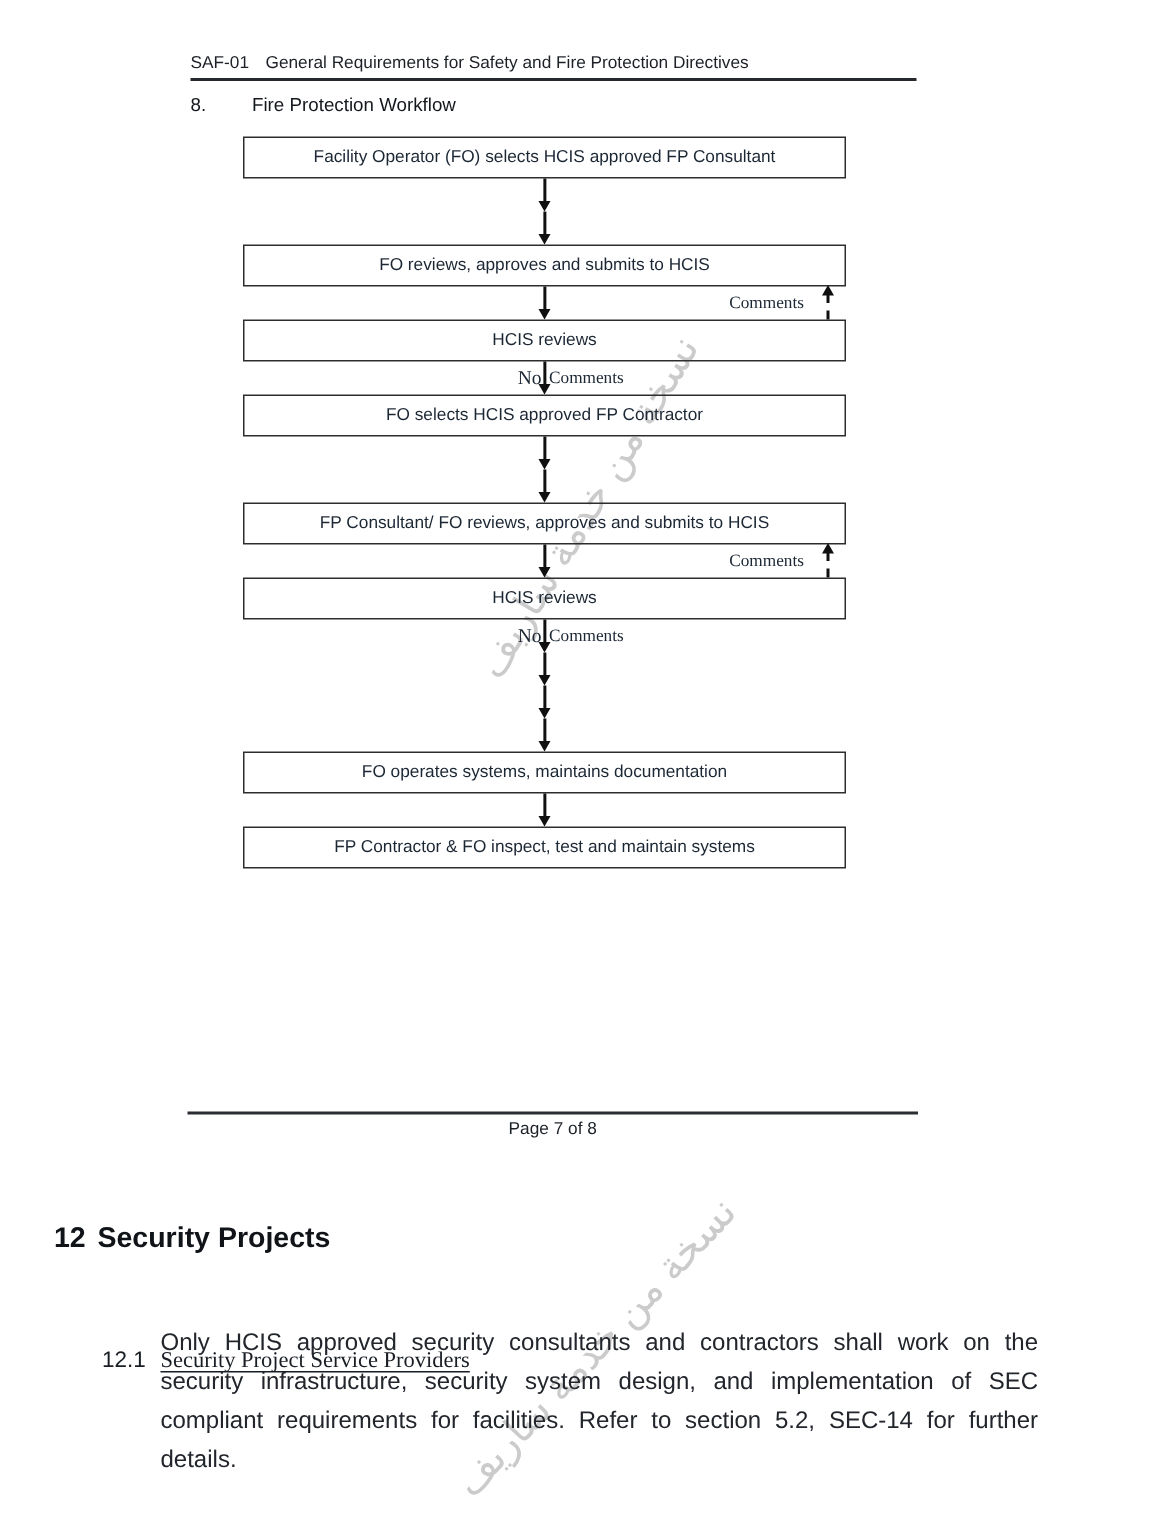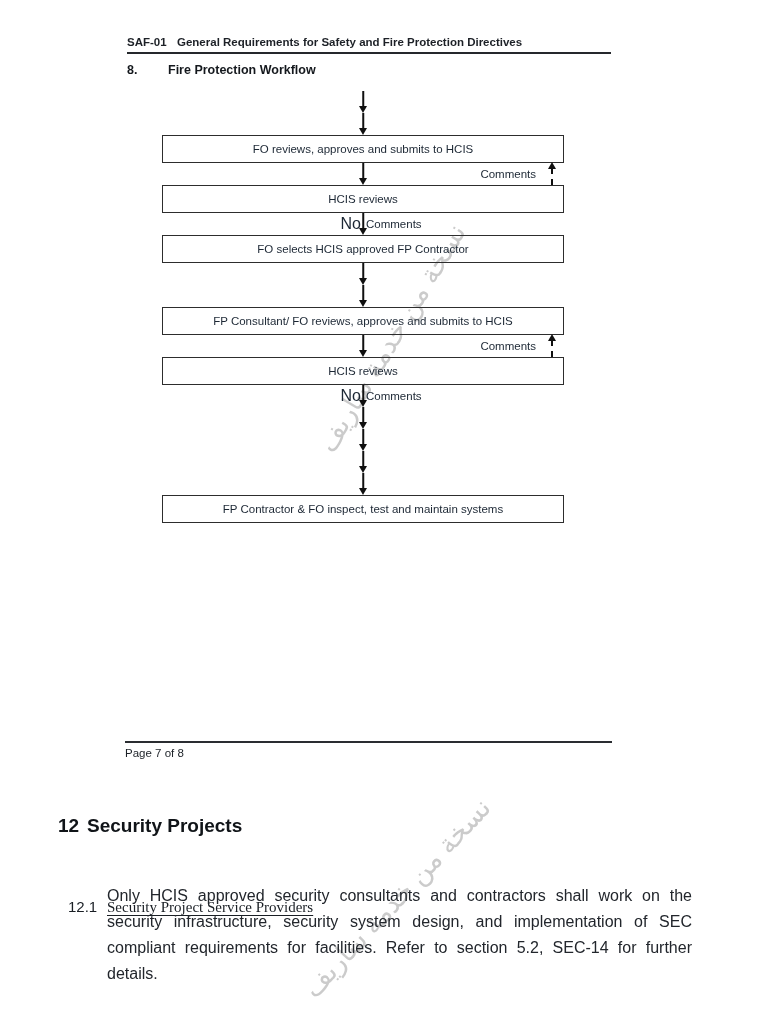--- a/index.html
+++ b/index.html
@@ -23,47 +23,47 @@
     white-space:nowrap;
     pointer-events:none;
     z-index:0;
   }
   .wm-mid    { left:392px; top:338px; transform:translate(-50%,-50%) rotate(-59deg); }
   .wm-bottom { left:397px; top:898px; transform:translate(-50%,-50%) rotate(-47deg); }
 
   
   .doc-header {
     left:127px; top:36px;
-    font-weight:bold; font-size:11.5px;
+    font-weight:normal; font-size:11.5px;
     color:#1d2127; z-index:1;
     white-space:nowrap;
   }
   .doc-header .code { display:inline-block; width:50px; }
   .header-rule {
     left:127px; top:52px; width:484px; height:2px;
     background:#25282c; z-index:1;
   }
 
   .sec8-heading {
     left:127px; top:63px;
-    font-weight:bold; font-size:12.5px;
+    font-weight:normal; font-size:12.5px;
     color:#14181d; z-index:1; white-space:nowrap;
   }
   .sec8-heading .num { display:inline-block; width:41px; }
 
   
   .flowchart { left:162px; top:91px; width:402px; z-index:1; }
   .fc-box {
     box-sizing:border-box; height:28px;
     border:1.5px solid #2d2d2d;
     display:flex; align-items:center; justify-content:center;
     font-size:11.5px; color:#1c2734;
     background:transparent;
   }
-  .fc-gap { position:relative; height:22px; }
+  .fc-gap { position:relative; height:22px;font-family:Liberation Serif, serif; }
   .vline {
     position:absolute; left:50%; transform:translateX(-50%);
     top:0; bottom:5px; width:1.5px; background:#101010;
   }
   .arrow-down {
     position:absolute; left:50%; transform:translateX(-50%);
     bottom:0; width:0; height:0;
     border-left:4.5px solid transparent;
     border-right:4.5px solid transparent;
     border-top:7px solid #101010;
@@ -78,40 +78,40 @@
     border-left:4.5px solid transparent;
     border-right:4.5px solid transparent;
     border-bottom:7px solid #101010;
   }
   .comments-label {
     position:absolute; right:28px; top:50%; transform:translateY(-50%);
     font-size:11.5px; color:#1c2734; white-space:nowrap;
   }
   .nc-left {
     position:absolute; right:calc(50% + 2px); top:50%; transform:translateY(-50%);
-    font-size:16px; color:#1c2734; white-space:nowrap;
+    font-size:13px; color:#1c2734; white-space:nowrap;
   }
   .nc-right {
     position:absolute; left:calc(50% + 3px); top:50%; transform:translateY(-50%);
     font-size:11.5px; color:#1c2734; white-space:nowrap;
   }
 
   
   .footer-rule {
     left:125px; top:741px; width:487px; height:2px;
     background:#2a2d31; z-index:1;
   }
   .footer-text {
     left:125px; top:747px; width:487px;
-    text-align:left; font-size:11.5px; color:#1c2127; z-index:1;
+    text-align:center; font-size:11.5px; color:#1c2127; z-index:1;
   }
 
   
   .sec12-heading {
-    left:58px; top:815px;
+    left:36px; top:815px;
     font-weight:bold; font-size:19px; color:#101418;
     z-index:1; white-space:nowrap;
   }
   .sec12-heading .num { display:inline-block; width:29px; }
   .sec12-sub {
     left:68px; top:854px;
     font-size:15px; color:#191e24; z-index:1; white-space:nowrap;
   }
   .sec12-sub .num { display:inline-block; width:39px;margin-top:44px; }
   .sec12-sub .sub-title { text-decoration:underline; text-underline-offset:3px;font-family:Liberation Serif, serif; }
@@ -130,20 +130,21 @@
 <div class="abs doc-header">
   <span class="code">SAF-01</span><span>General Requirements for Safety and Fire Protection Directives</span>
 </div>
 <div class="abs header-rule"></div>
 
 <div class="abs sec8-heading">
   <span class="num">8.</span><span>Fire Protection Workflow</span>
 </div>
 
 <div class="abs flowchart">
+    <div class="fc-box">Facility Operator (FO) selects HCIS approved FP Consultant</div>
     <div class="fc-gap">
       <div class="vline"></div>
       <div class="arrow-down"></div>
     </div>
     <div class="fc-gap">
       <div class="vline"></div>
       <div class="arrow-down"></div>
     </div>
     <div class="fc-box">FO reviews, approves and submits to HCIS</div>
     <div class="fc-gap">
@@ -189,20 +190,21 @@
       <div class="arrow-down"></div>
     </div>
     <div class="fc-gap">
       <div class="vline"></div>
       <div class="arrow-down"></div>
     </div>
     <div class="fc-gap">
       <div class="vline"></div>
       <div class="arrow-down"></div>
     </div>
+    <div class="fc-box">FO operates systems, maintains documentation</div>
     <div class="fc-gap">
       <div class="vline"></div>
       <div class="arrow-down"></div>
     </div>
     <div class="fc-box">FP Contractor &amp; FO inspect, test and maintain systems</div>
   </div>
 
 <div class="abs footer-rule"></div>
 <div class="abs footer-text">Page 7 of 8</div>
 

